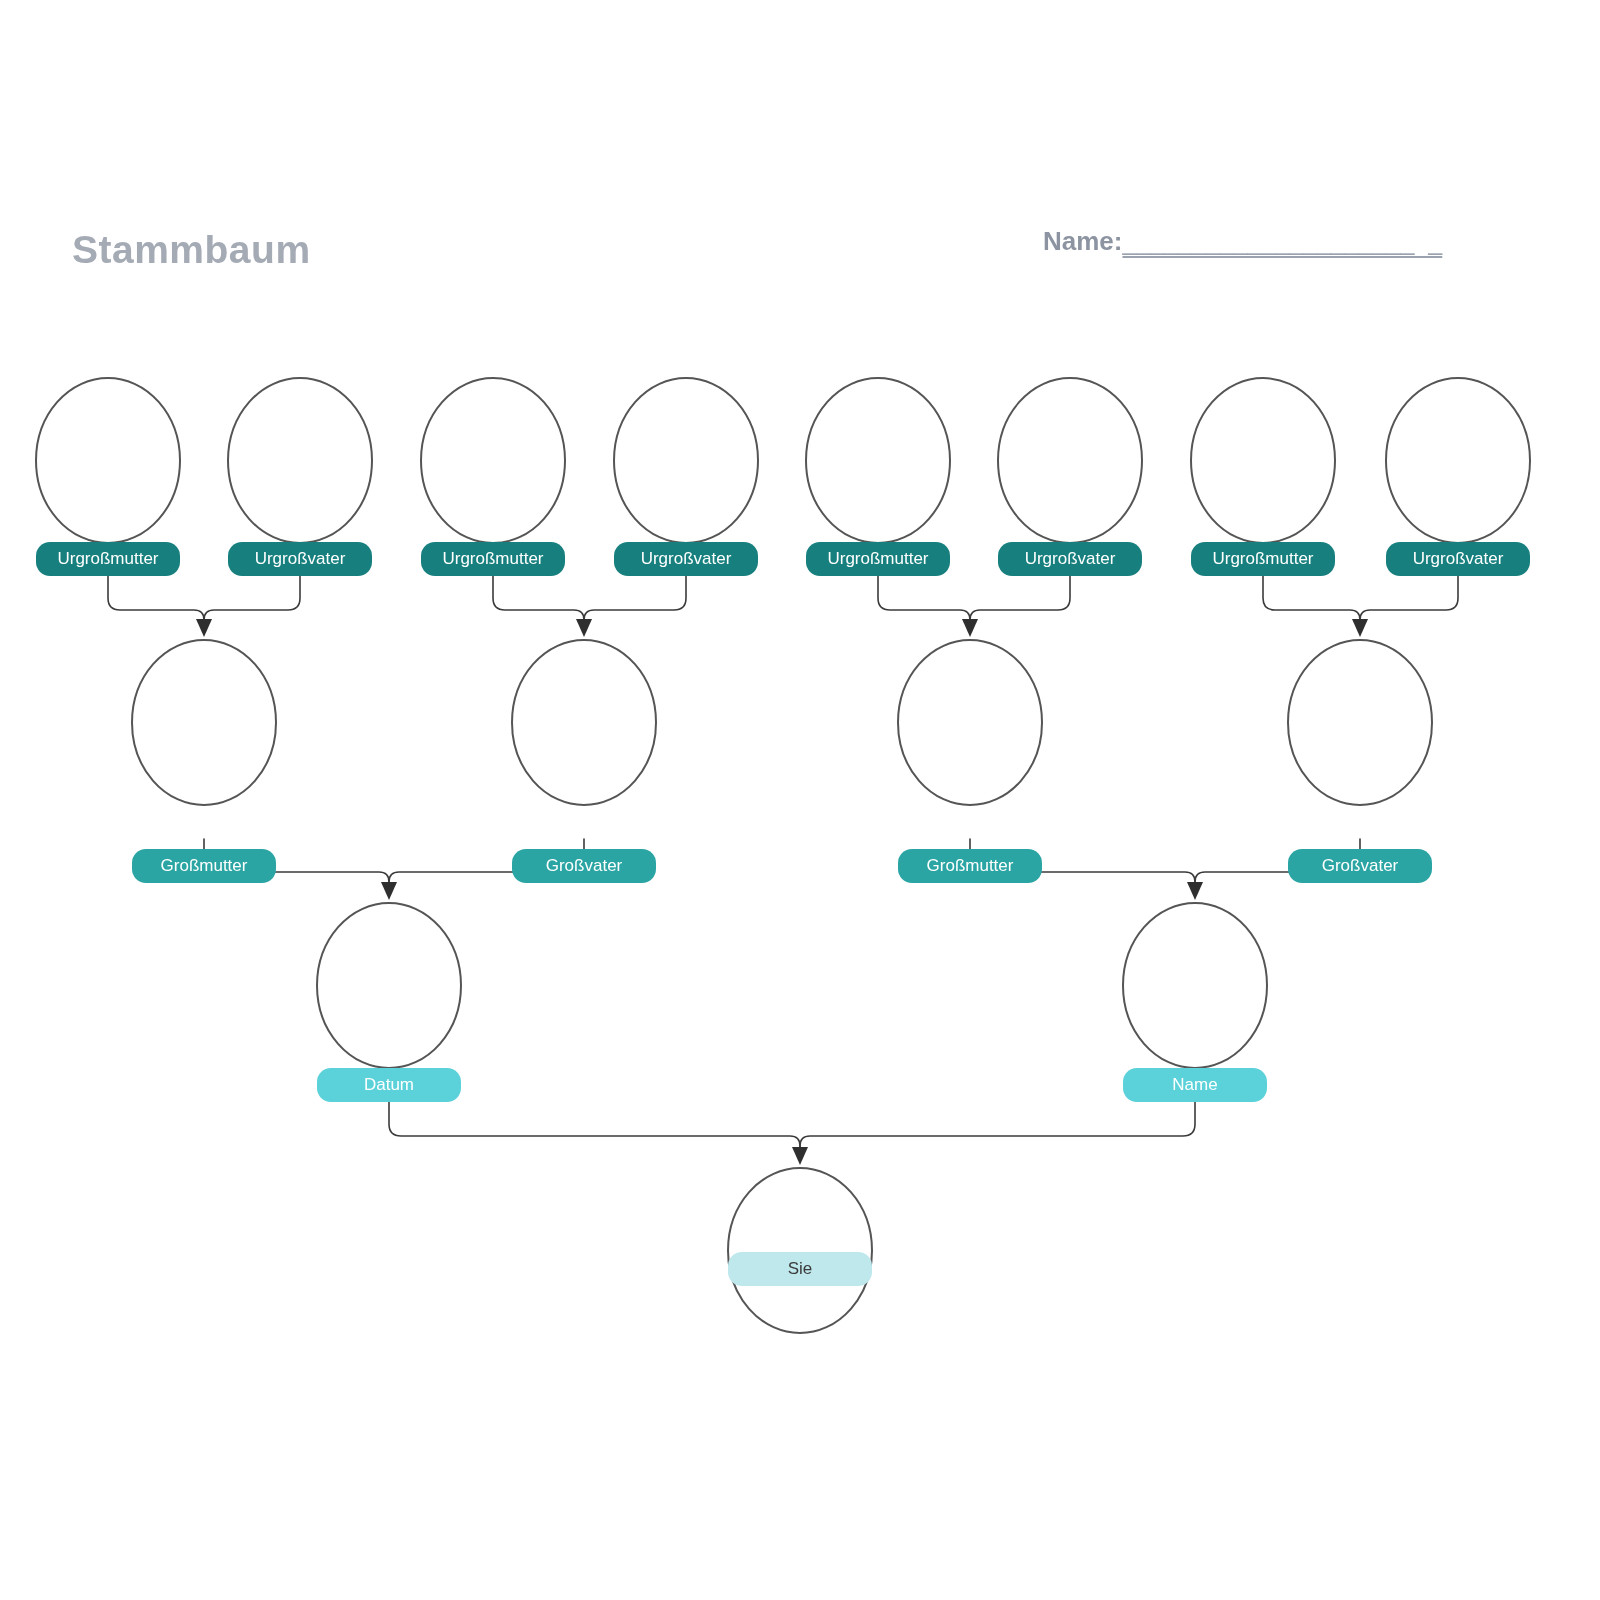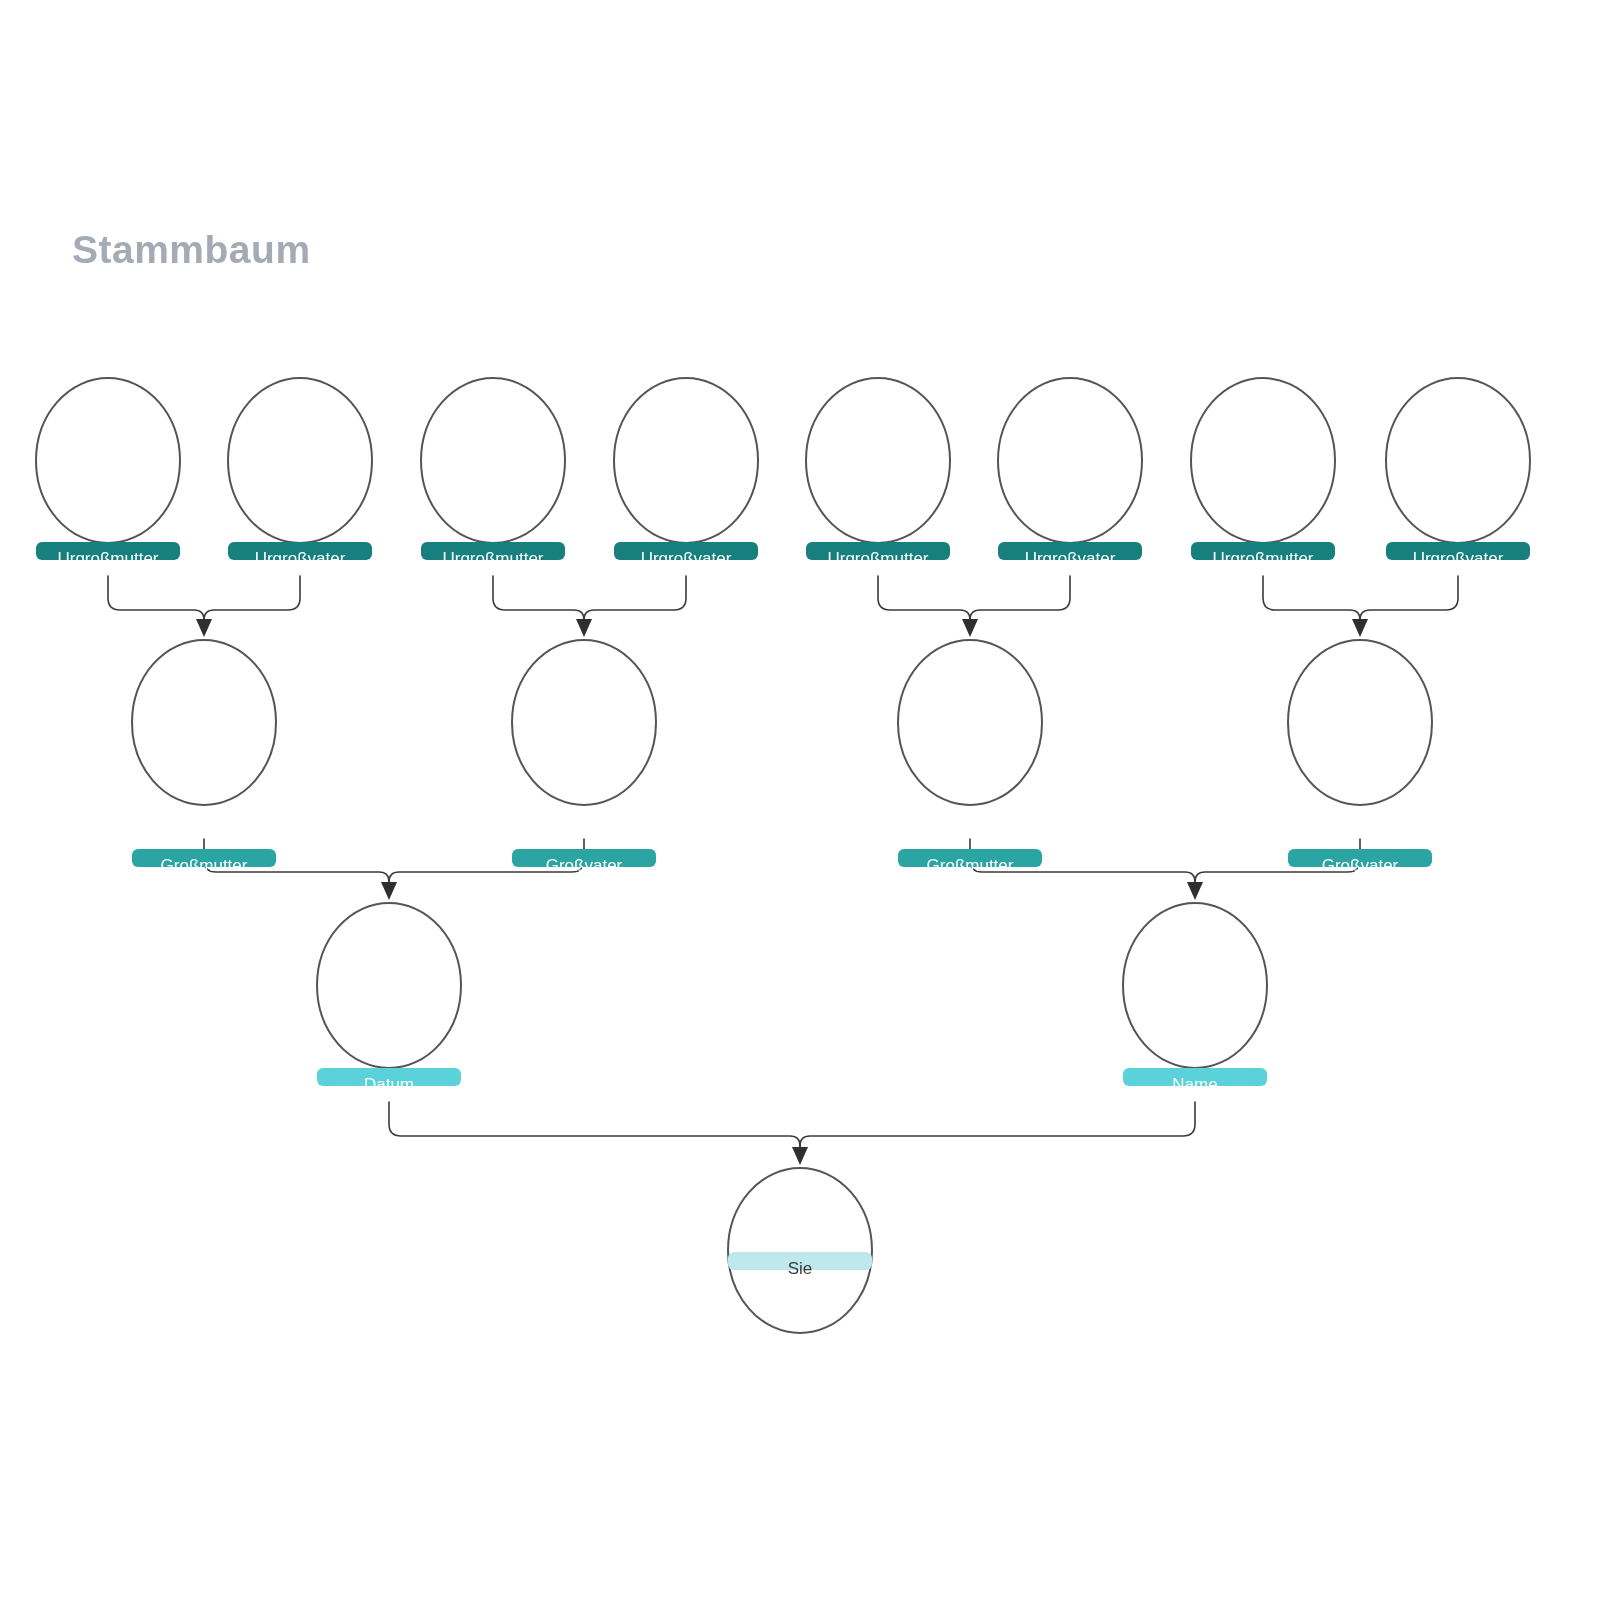--- a/index.html
+++ b/index.html
@@ -40,38 +40,39 @@
     text-decoration-thickness:2px;
     text-underline-offset:6px;
   }
 
   .wires{position:absolute;left:0;top:0;}
   .oval{fill:#ffffff;stroke:var(--oval-stroke);stroke-width:2px;}
   .wire{fill:none;stroke:var(--connector);stroke-width:1.6px;stroke-linecap:round;stroke-linejoin:round;}
   .arrowhead{fill:#2f2f2f;stroke:none;}
 
   .pill{
-    position:absolute;width:144px;height:18px;line-height:34px;
-    border-radius:6px;text-align:center;
+    position:absolute;width:144px;height:34px;line-height:34px;
+    border-radius:14px;text-align:center;
     font-size:17px;font-weight:500;color:var(--label-text);
     user-select:none;
   }
   .pill-g1{background:var(--great-grandparent-label);}
   .pill-g2{background:var(--grandparent-label);margin-top:44px;}
   .pill-g3{background:var(--parent-label);}
   .pill-g4{background:var(--self-label);color:var(--self-label-text);font-weight:400;}
 </style>
 </head>
 <body>
 
 <div class="canvas">
 
   <h1 class="title">Stammbaum</h1>
 
   <div class="form">
+    <div class="form-row"><span class="form-label">Name:</span><span class="form-line">_____________________&nbsp;&nbsp;_</span></div>
   </div>
 
   <svg class="wires" width="1600" height="1600" viewBox="0 0 1600 1600">
 
     <g>
       <path class="wire" d="M108 576 L108 598 Q108 610 120 610 L194 610 Q204 610 204 620 L204 624"></path>
       <path class="wire" d="M300 576 L300 598 Q300 610 288 610 L214 610 Q204 610 204 620 L204 624"></path>
       <polygon class="arrowhead" points="196,619 212,619 204,637"></polygon>
     </g>
     <g>

